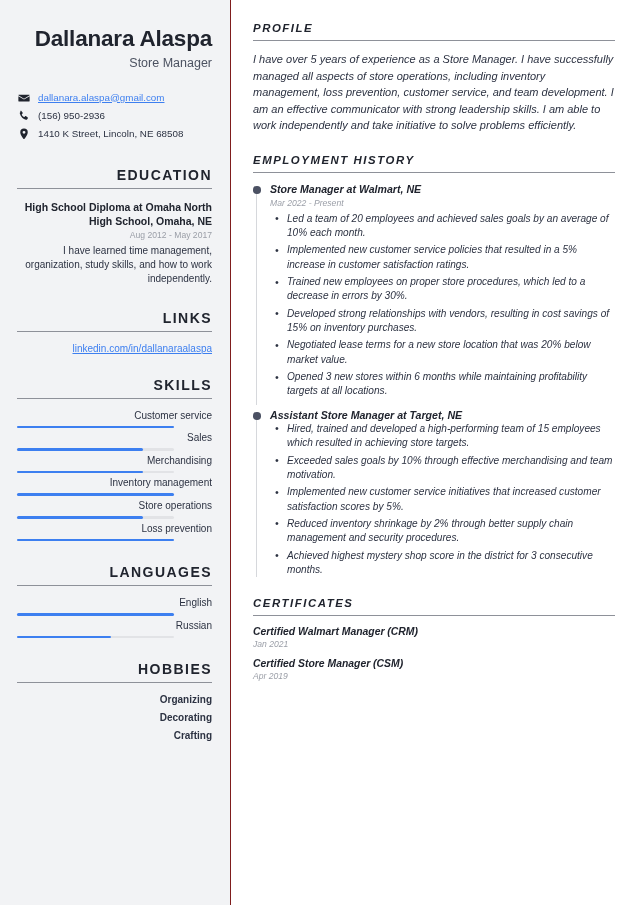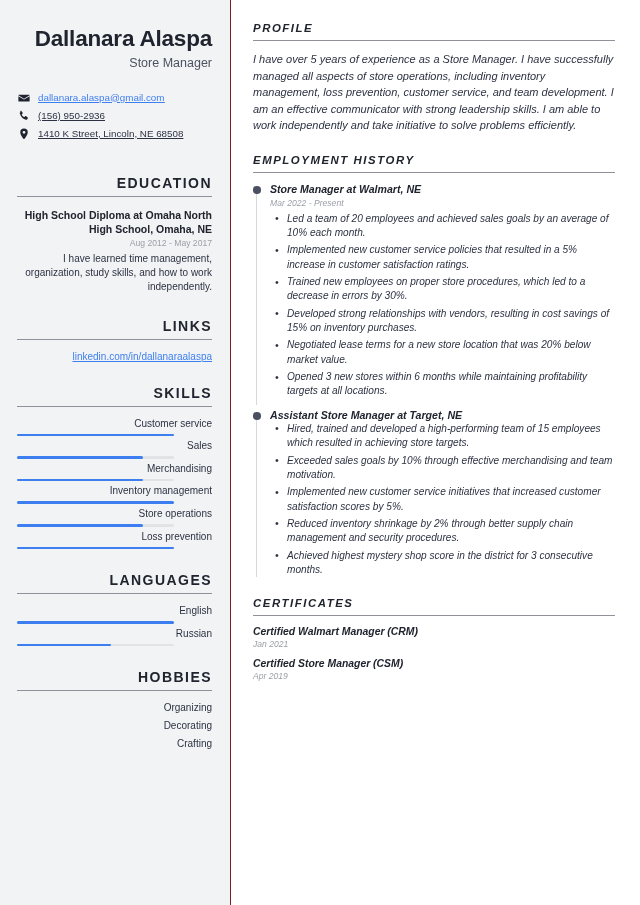--- a/index.html
+++ b/index.html
@@ -43,21 +43,21 @@
     margin-bottom: 3px;
   }
 
   .job-title {
     font-size: 12.5px;
     color: #4c5261;
     font-weight: normal;
     margin-bottom: 22px;
   }
 
-  .contact-list { margin-bottom: 34px; text-decoration: underline; }
+  .contact-list { margin-bottom: 26px; }
 
   .contact-row {
     display: flex;
     align-items: center;
     gap: 8px;
     margin-bottom: 5px;
     font-size: 9.8px;
     color: #2c3242;
     line-height: 1.3;
   }
@@ -139,20 +139,21 @@
     position: absolute;
     left: 0; top: 0; bottom: 0;
     background: #3d7ff0;
     border-radius: 2px;
   }
 
   .hobby-item {
     font-size: 10px;
     color: #2c3242;
     margin-bottom: 7px;
+    font-weight: bold;
   }
 
   
   .main {
     flex: 1 1 auto;
     padding: 22px 25px 20px 22px;
     background: #ffffff;
     font-style: italic;
   }
 

